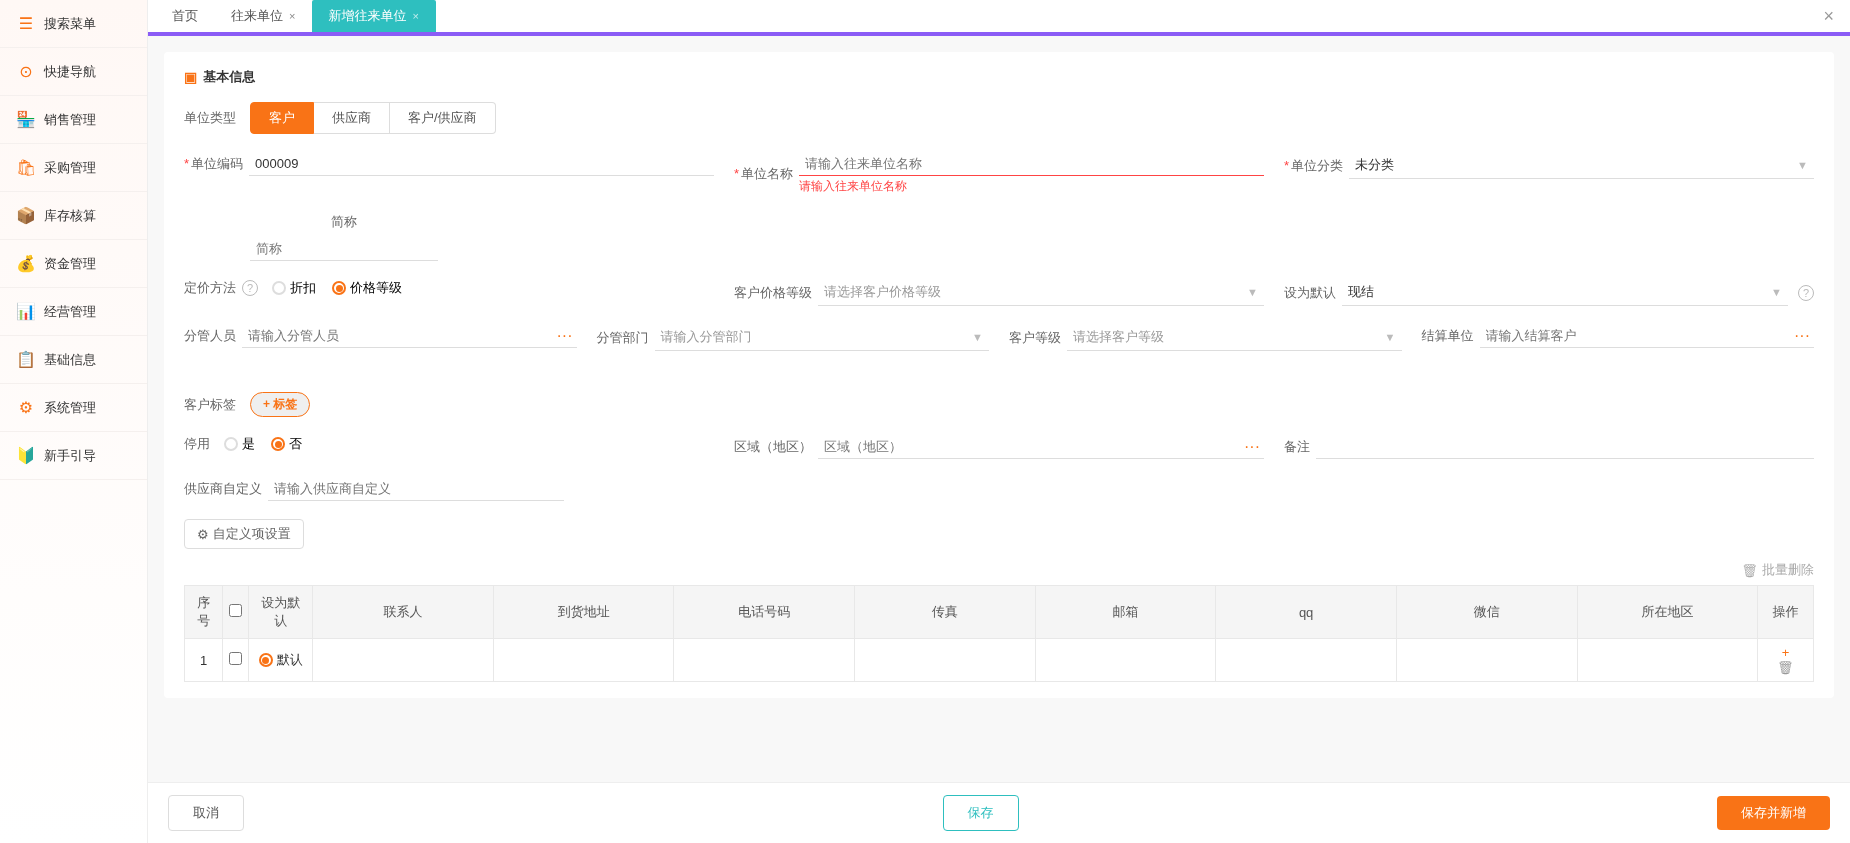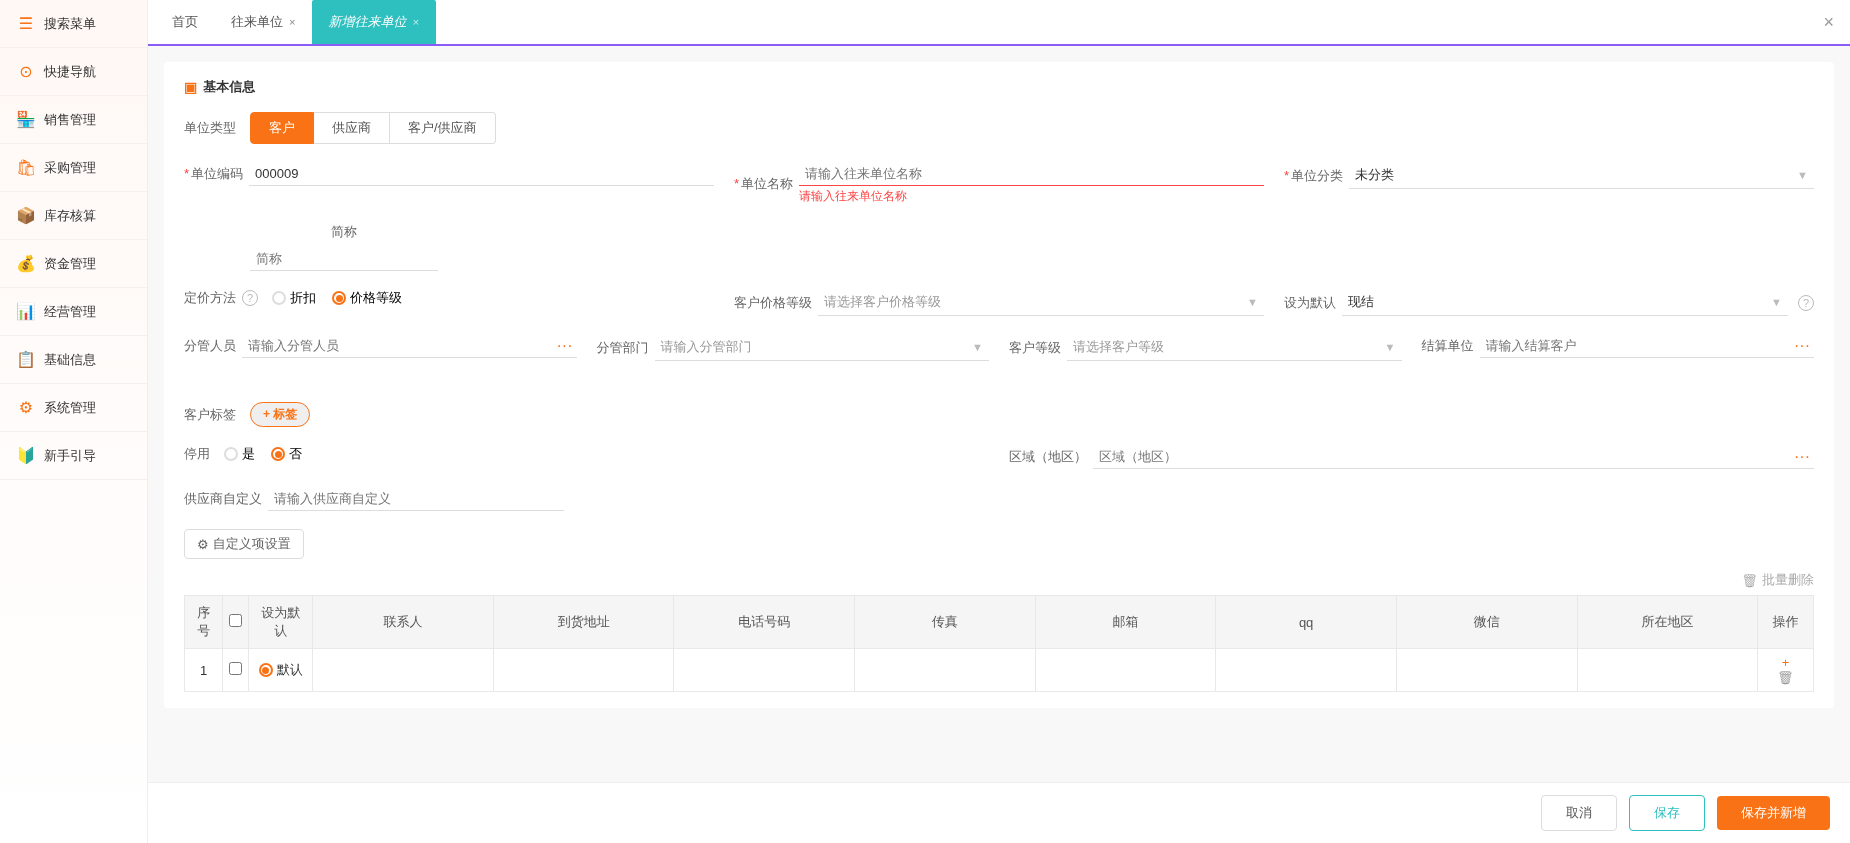--- a/index.html
+++ b/index.html
@@ -31,41 +31,40 @@
       display: flex;
       flex-direction: column;
       overflow: hidden;
     }
 
     
     .tab-bar {
       display: flex;
       align-items: center;
       background: #fff;
-      border-bottom: 2px solid #8b5cf6;
-      height: 46px;
+      border-bottom: 4px solid #8b5cf6;
+      height: 36px;
       padding: 0 8px;
       flex-shrink: 0;
     }
     .tab {
       display: flex;
       align-items: center;
       gap: 6px;
       padding: 0 16px;
       height: 100%;
       cursor: pointer;
       color: #555;
       border-right: 1px solid transparent;
       white-space: nowrap;
     }
     .tab.active {
       background: #2ebfbf;
       color: white;
       border-radius: 2px 2px 0 0;
-      font-style: italic;
     }
     .tab-close {
       font-size: 11px;
       opacity: 0.7;
       cursor: pointer;
     }
     .tab-bar-close {
       margin-left: auto;
       font-size: 18px;
       color: #999;
@@ -242,21 +241,21 @@
     .data-table td {
       border: 1px solid #e8e8e8;
       padding: 6px;
       text-align: center;
       color: #333;
     }
 
     
     .footer {
       display: flex;
-      justify-content: flex-end;
+      justify-content: space-between;
       align-items: center;
       gap: 12px;
       padding: 12px 20px;
       background: #fff;
       border-top: 1px solid #eee;
       flex-shrink: 0;
     }
     .btn-cancel {
       padding: 8px 24px;
       border: 1px solid #ddd;
@@ -512,20 +511,24 @@
               <span>否</span>
             </div>
           </div>
         </div>
         <div class="form-field">
           <span class="form-label">区域（地区）</span>
           <div class="input-with-more">
             <input type="text" style="flex: 1 1 0%; border: none; outline: none; padding: 4px 6px; background: transparent;" placeholder="区域（地区）">
             <span class="more-btn">···</span>
           </div>
+        </div>
+        <div class="form-field">
+          <span class="form-label">备注</span>
+          <input class="form-input" type="text" placeholder="" style="">
         </div>
       </div>
 
       <div class="form-row">
         <div class="form-field" style="max-width:380px;">
           <span class="form-label">供应商自定义</span>
           <input class="form-input" type="text" placeholder="请输入供应商自定义" style="">
         </div>
       </div>
 

